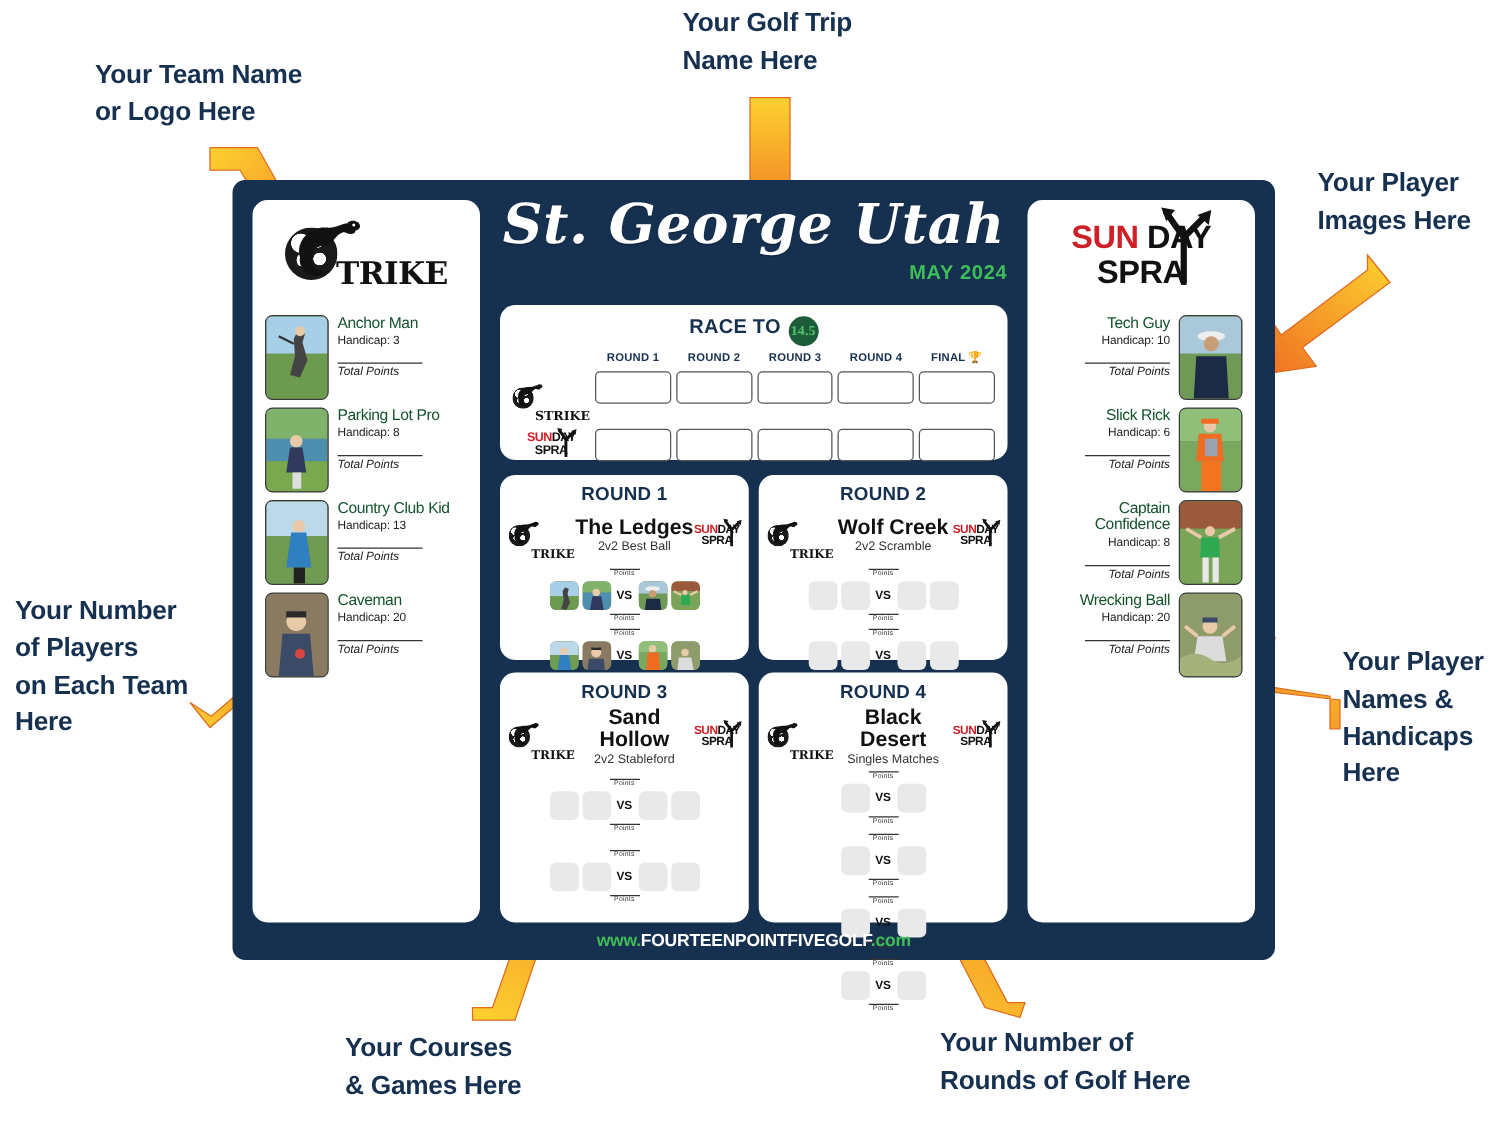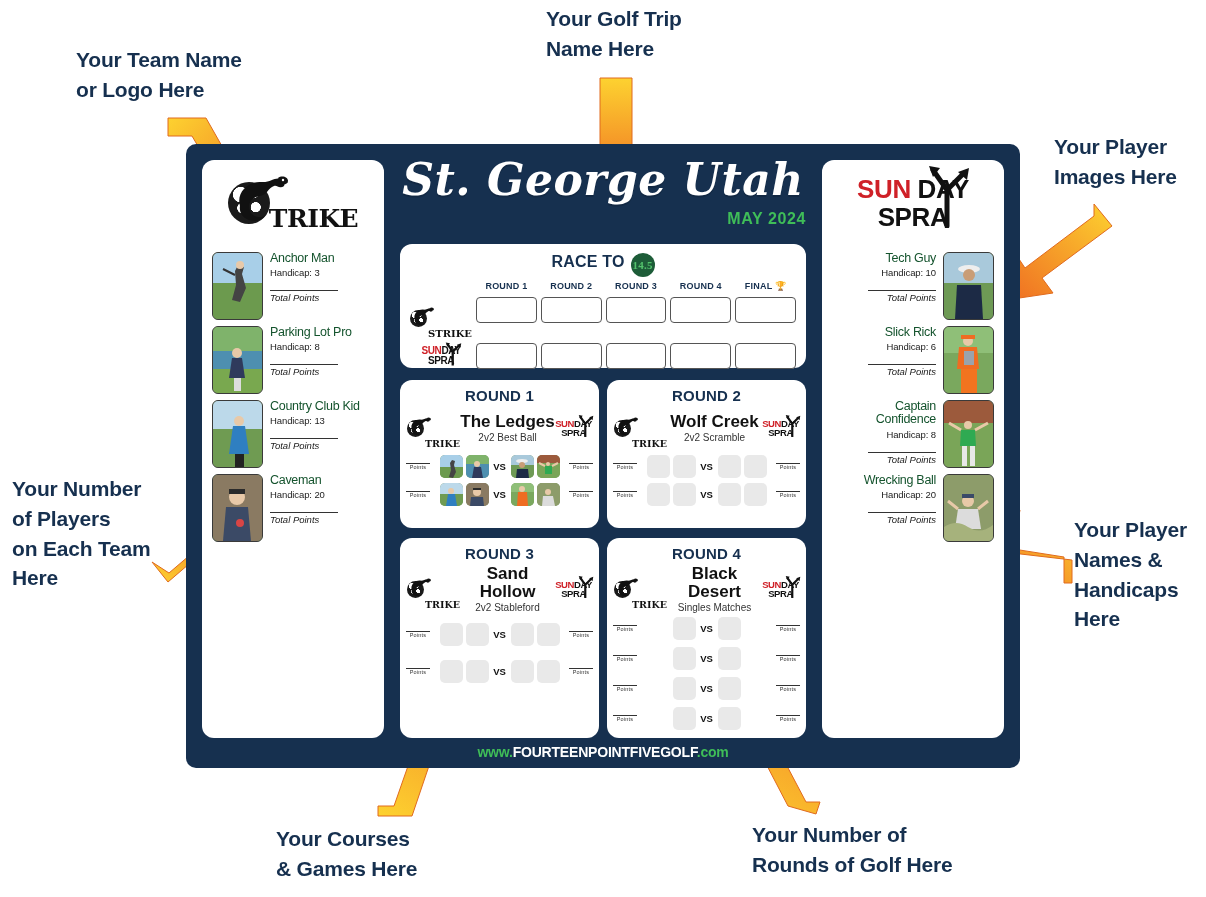--- a/index.html
+++ b/index.html
@@ -78,21 +78,21 @@
   .r3{left:214px;top:394px;width:199px;height:200px;}
   .r4{left:421px;top:394px;width:199px;height:200px;}
 
   .round-title{text-align:center;font-size:15px;font-weight:bold;color:#16304f;padding-top:7px;letter-spacing:0.2px;}
   .round-head{display:flex;align-items:center;justify-content:space-between;padding:3px 7px 0 7px;}
   .course{text-align:center;flex:1;}
   .course-name{font-size:17px;font-weight:bold;color:#111;line-height:1.05;}
   .course-game{font-size:10px;color:#333;line-height:1.15;margin-top:1px;}
 
   .match-rows{padding:6px 5px 0 5px;}
-  .mrow{display:flex;align-items:center;gap:3px;margin-bottom:5px;}
+  .mrow{display:flex;align-items:center;gap:3px;margin-bottom:5px;flex-direction:column;}
   .pts{width:26px;flex:none;text-align:center;}
   .pts-line{border-top:1.1px solid #333;width:24px;margin:0 auto;}
   .pts-lbl{font-size:5.5px;color:#333;letter-spacing:0.2px;}
   .slots{display:flex;gap:3px;}
   .slot{width:23px;height:23px;border-radius:5px;background:#e9e9e9;overflow:hidden;position:relative;}
   .slot.photo{background:#7a9a63;}
   .vs{font-size:9.5px;font-weight:bold;color:#111;width:16px;text-align:center;flex:none;}
   .mrow-mid{flex:1;display:flex;align-items:center;justify-content:center;gap:3px;}
 
   

